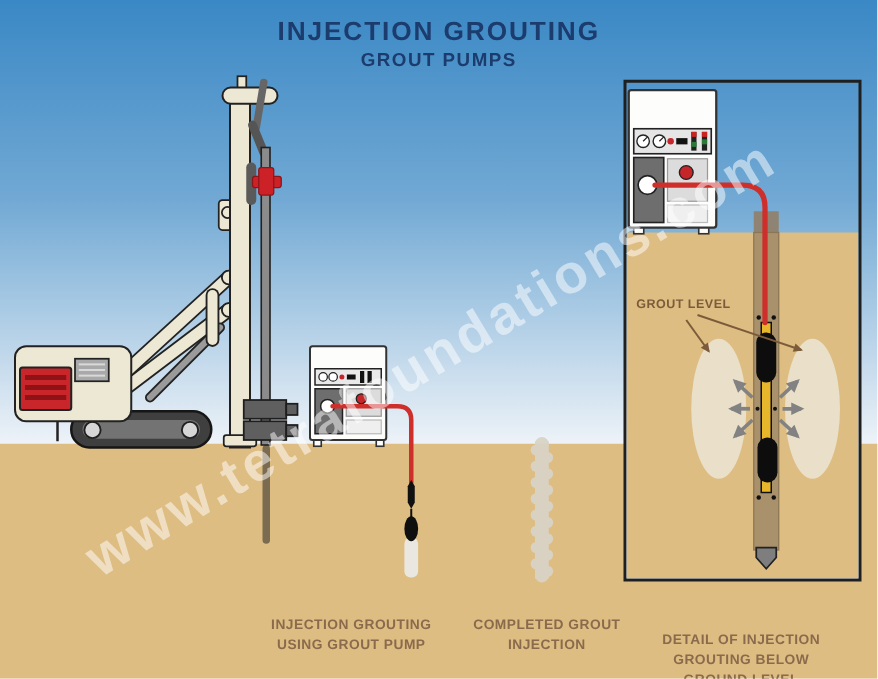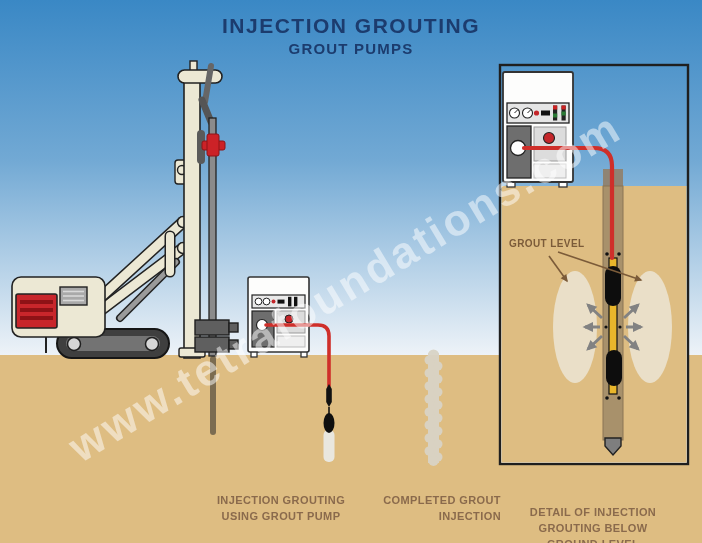--- a/index.html
+++ b/index.html
@@ -7,21 +7,21 @@
          font-family:Liberation Sans, sans-serif;}
   svg.scene{position:absolute;left:0;top:0;width:702px;height:543px;display:block;}
   .title{position:absolute;left:0;top:14px;width:702px;text-align:center;
          font-size:21px;font-weight:bold;letter-spacing:1.5px;color:#1c3c6e;}
   .subtitle{position:absolute;left:0;top:40px;width:702px;text-align:center;
          font-size:15px;font-weight:bold;letter-spacing:1.2px;color:#1c3c6e;}
   .caption{position:absolute;font-size:11px;font-weight:bold;line-height:1.45;
          letter-spacing:.4px;color:#8a6a4c;text-align:center;white-space:pre-line;}
   .cap-machine{left:28px;top:485px;width:190px;}
   .cap-pump{left:196px;top:493px;width:170px;}
-  .cap-completed{left:346px;top:493px;width:155px;text-align:right;}
+  .cap-completed{left:360px;top:493px;width:155px;}
   .cap-detail{left:504px;top:485px;width:178px;margin-top:20px;}
   .grout-zone{position:absolute;left:509px;top:238px;width:90px;font-size:10px;
          font-weight:bold;letter-spacing:.4px;color:#7b5b39;}
   .watermark{position:absolute;left:345px;top:287px;transform:translate(-50%,-50%) rotate(-31deg);
          font-size:44px;font-weight:bold;letter-spacing:3px;color:rgba(255,255,255,0.5);
          white-space:nowrap;pointer-events:none;}
 </style>
 </head>
 <body>
 

